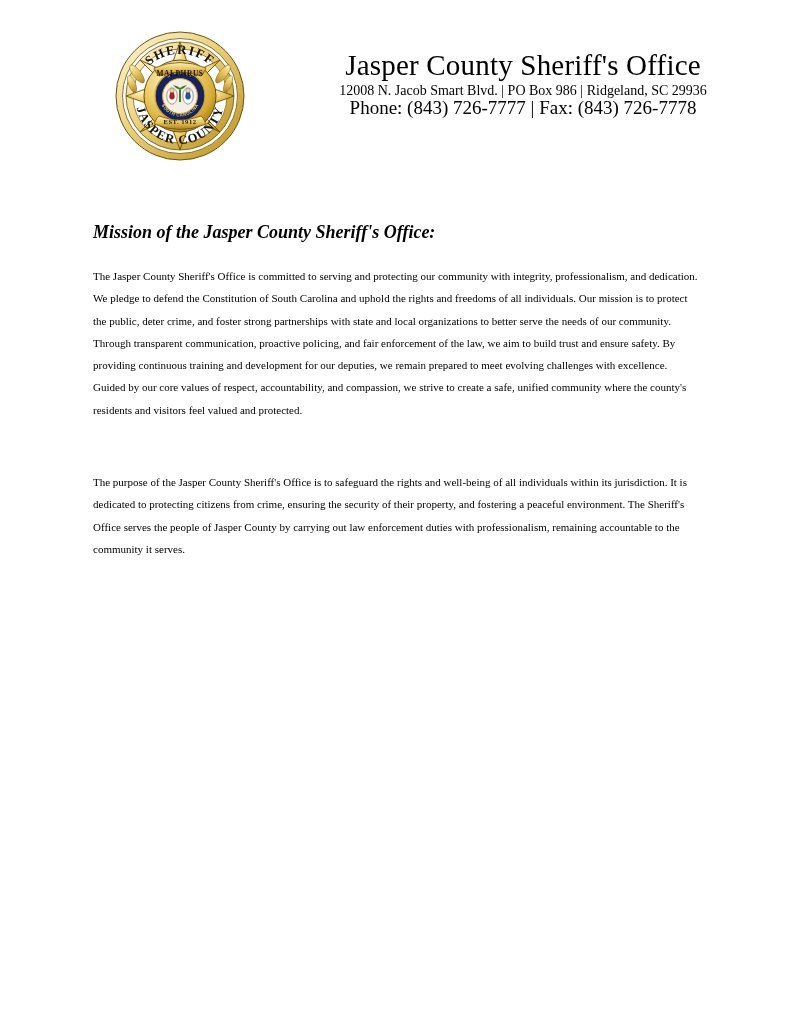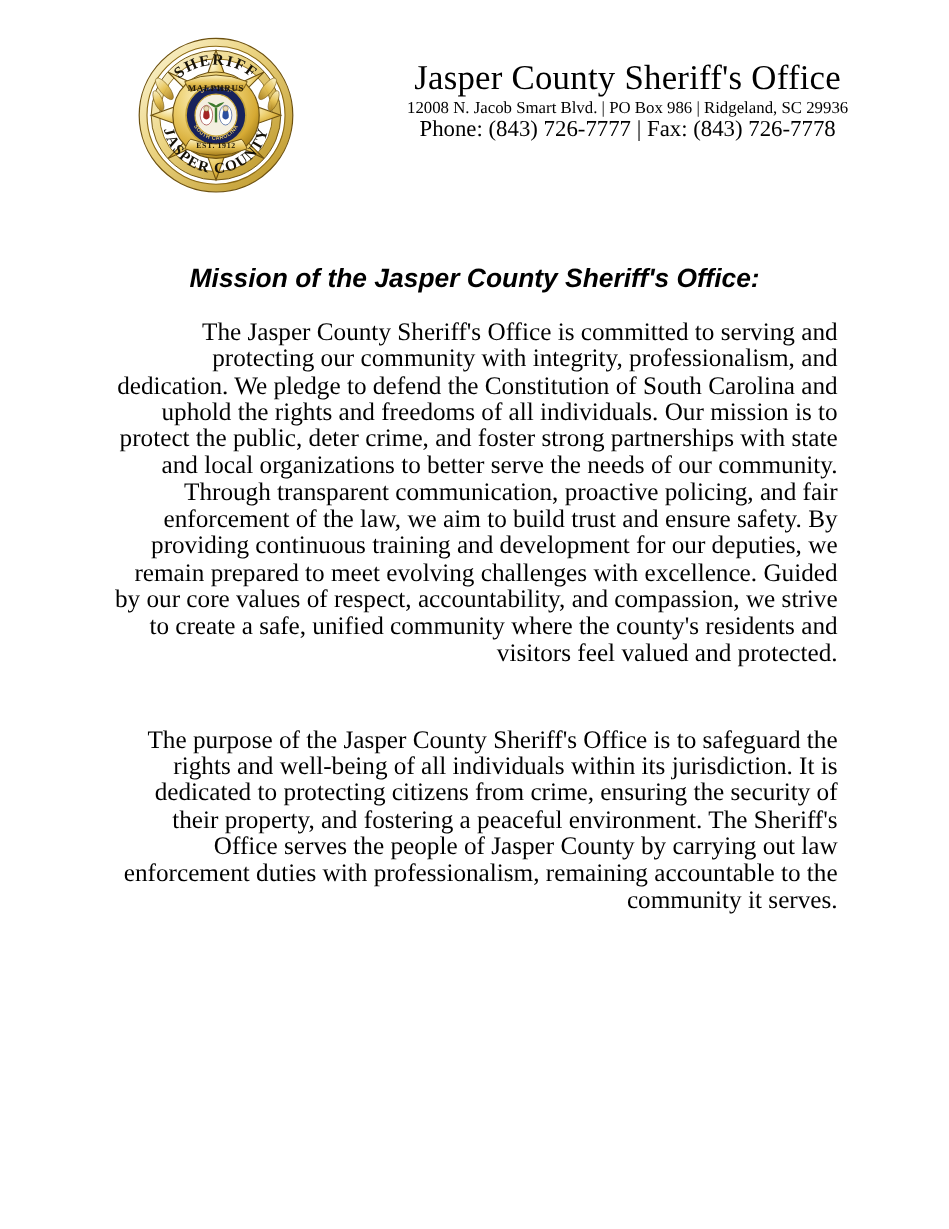--- a/index.html
+++ b/index.html
@@ -60,32 +60,31 @@
   }
 
   
   .content {
     margin: 0;
     padding: 0 0 0 93px;
     width: 605px;
   }
   .section { margin: 0; }
   .section-heading {
-    font-family: Liberation Sans, sans-serif;
-    font-size: 22px;
+    font-family: Liberation Serif, serif;
+    font-size: 18px;
     font-weight: bold;
     font-style: italic;
     line-height: 26px;
     margin: 0;
-    text-align: center;
   }
   .section-body {
-    font-size: 21px;
+    font-size: 11px;
     line-height: 22.3px;
-    text-align: right;
+    text-align: left;
     margin: 0;
   }
   #mission-section { margin-top: 57px; }
   #mission-section .section-body { margin-top: 20px; }
   #purpose-section { margin-top: 50px; }
   #purpose-section .section-body { margin-top: 20px; }
 </style>
 </head>
 <body>
 

